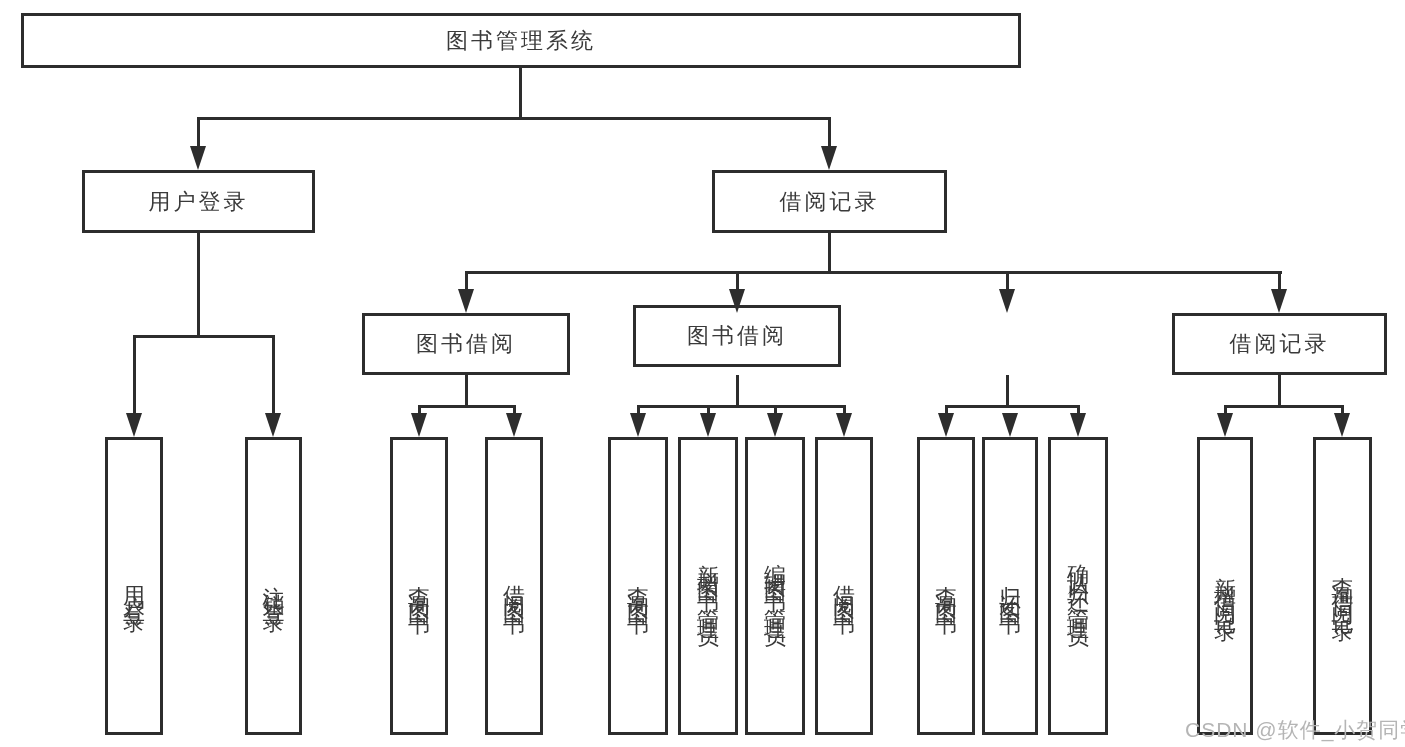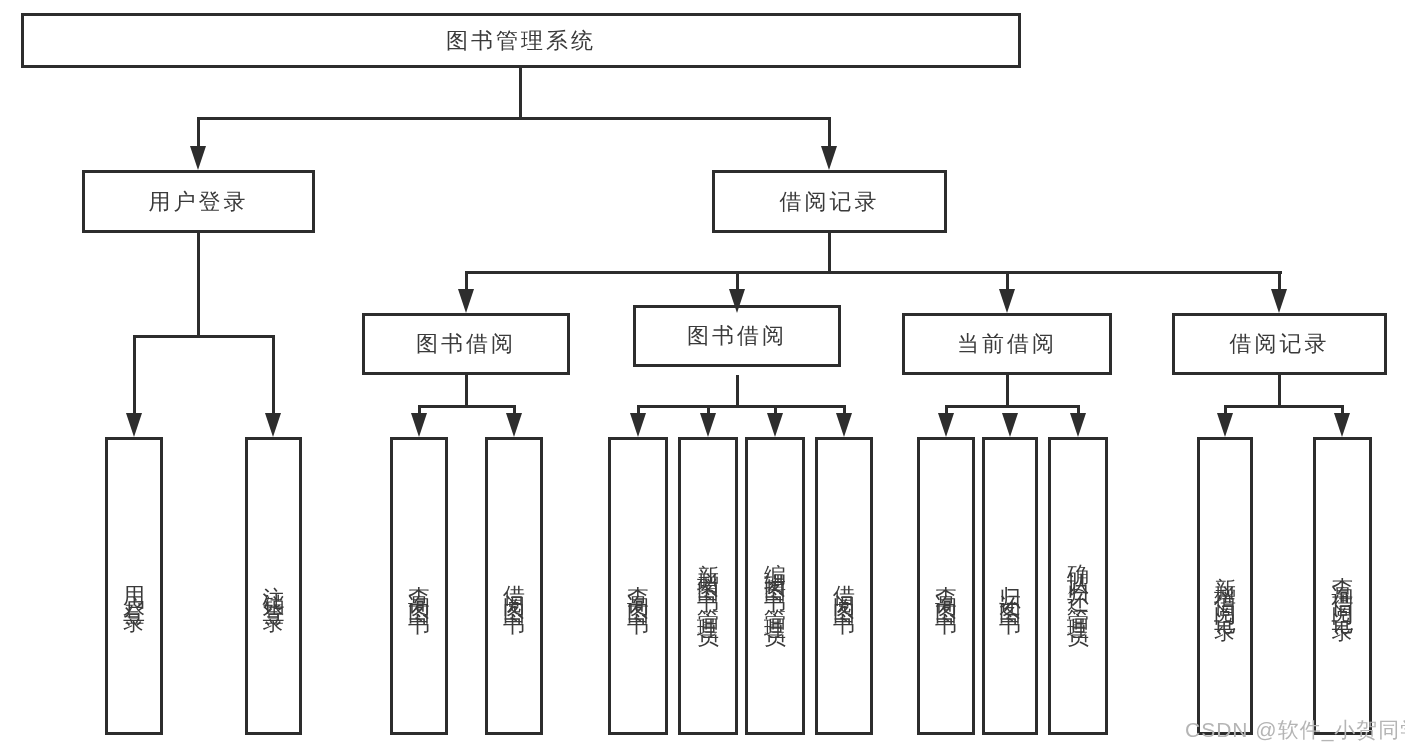--- a/index.html
+++ b/index.html
@@ -86,23 +86,20 @@
   </div>
 
   <div class="node" style="left:362px; top:313px; width:208px; height:62px;">
     <span>图书借阅</span>
   </div>
 
   <div class="node" style="left:633px; top:305px; width:208px; height:62px;">
     <span>图书借阅</span>
   </div>
 
-  <div class="node" style="left:902px; top:313px; width:210px; height:62px;">
-    <span>当前借阅</span>
-  </div>
 
   <div class="node" style="left:1172px; top:313px; width:215px; height:62px;">
     <span>借阅记录</span>
   </div>
 
   <div class="leaf" style="left:105px; width:58px;">
     <span>用户登录</span>
   </div>
   <div class="leaf" style="left:245px; width:57px;">
     <span>注销登录</span>

